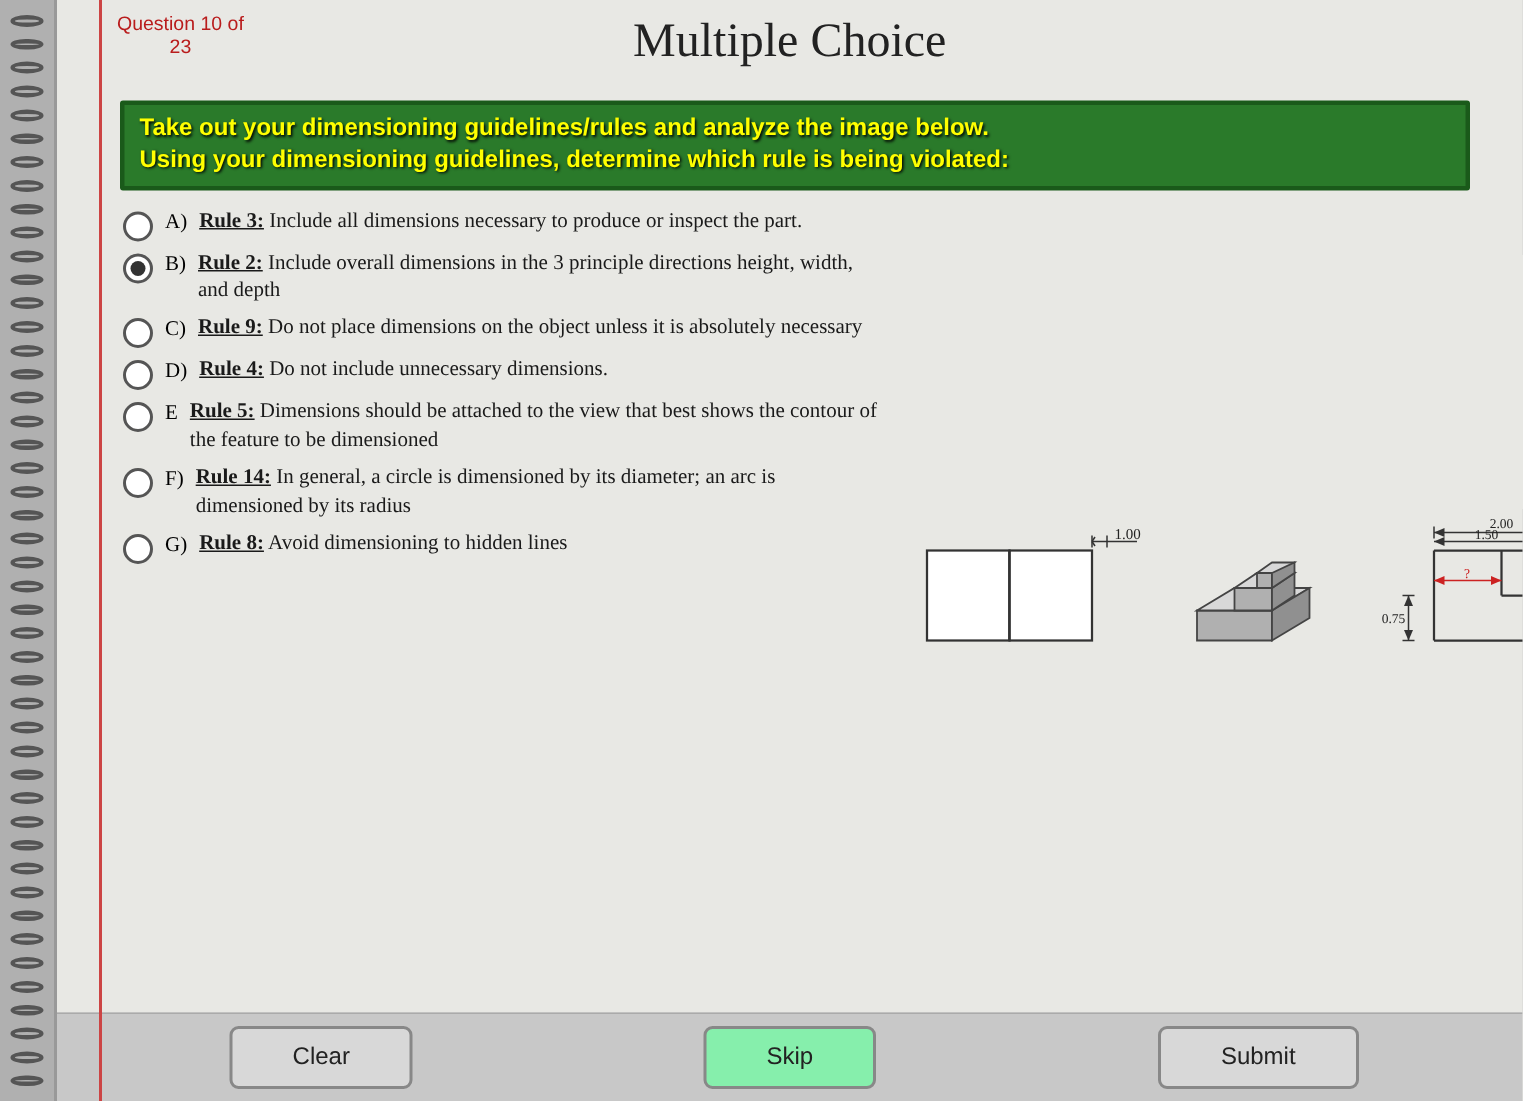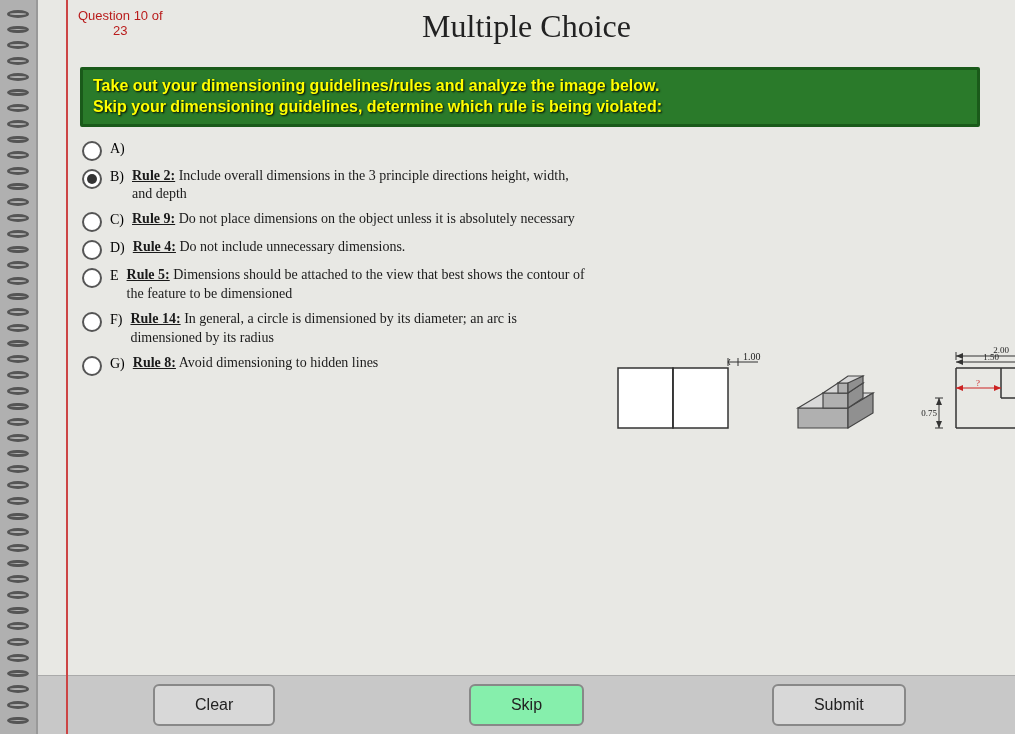--- a/index.html
+++ b/index.html
@@ -284,31 +284,34 @@
       <div class="question-label">
         <span>Question 10 of</span><br>
         <span>23</span>
       </div>
       <h1 class="page-title">Multiple Choice</h1>
     </div>
 
     <div class="question-text-box">
       <div class="question-text">
         <span>Take out your dimensioning guidelines/rules and analyze the image below.</span><br>
-        <span>Skip your dimensioning guidelines, determine which rule is being violated:</span>
+        <span>Using your dimensioning guidelines, determine which rule is being violated:</span>
       </div>
     </div>
 
     <div class="content-area">
 
       <div class="options-column">
 
         <div class="option-row">
           <div class="radio-btn"></div>
           <span class="option-letter">A)</span>
+          <span class="option-label">
+            <span class="rule-name">Rule 3:</span> Include all dimensions necessary to produce or inspect the part.
+          </span>
         </div>
 
         <div class="option-row">
           <div class="radio-btn selected"></div>
           <span class="option-letter">B)</span>
           <span class="option-label">
             <span class="rule-name">Rule 2:</span> Include overall dimensions in the 3 principle directions height, width, and depth
           </span>
         </div>
 

